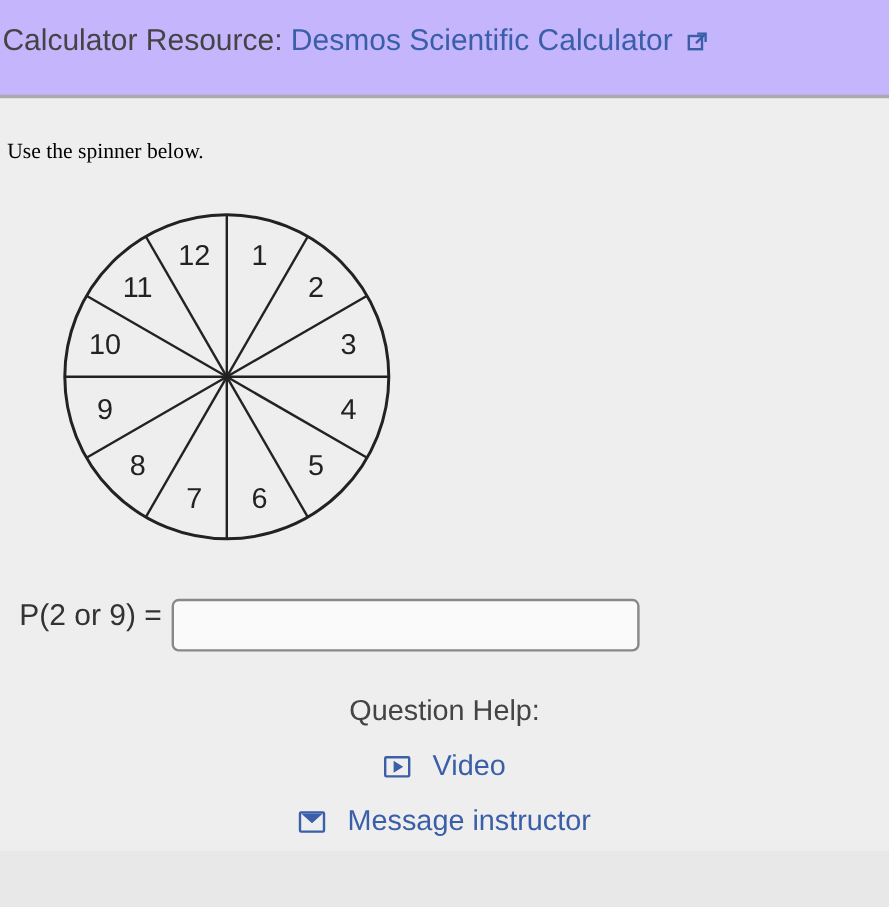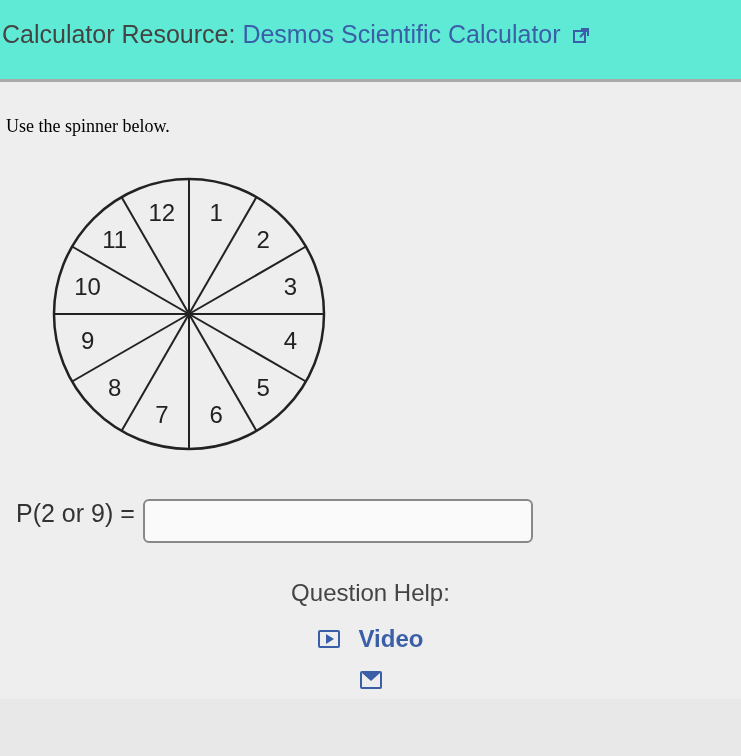--- a/index.html
+++ b/index.html
@@ -18,21 +18,21 @@
       border-bottom: 2px solid #b8b8b8;
       background: #e8e8e8;
       white-space: nowrap;
       overflow: hidden;
     }
     .resource-row {
       padding: 20px 6px 28px 2px;
       font-size: 25px;
       color: #444;
       border-bottom: 3px solid #aaa;
-      background: #5eead4;
+      background: #c4b5fd;
       white-space: nowrap;
     }
     .link {
       color: #3a5fa8;
     }
     .ext-icon {
       display: inline-block;
       vertical-align: top;
       margin-left: 4px;
       margin-top: 2px;
@@ -81,21 +81,20 @@
       align-items: center;
       gap: 18px;
       white-space: nowrap;
       flex-direction: column;
     }
     .help-link {
       color: #3a5fa8;
       display: inline-flex;
       align-items: center;
       gap: 19px;
-      font-weight: bold;
     }
     .play-icon, .mail-icon {
       display: inline-block;
       width: 22px;
       height: 18px;
       border: 2px solid #3a5fa8;
       border-radius: 2px;
       position: relative;
     }
     .play-icon::after {
@@ -184,16 +183,17 @@
   </div>
 
   <div class="help-row">
     <span>Question Help:</span>
     <span class="help-link">
       <span class="play-icon"></span>
       <span>Video</span>
     </span>
     <span class="help-link">
       <span class="mail-icon"></span>
+      <span>Message instructor</span>
     </span>
   </div>
 
 </div>
 
 </body></html>

